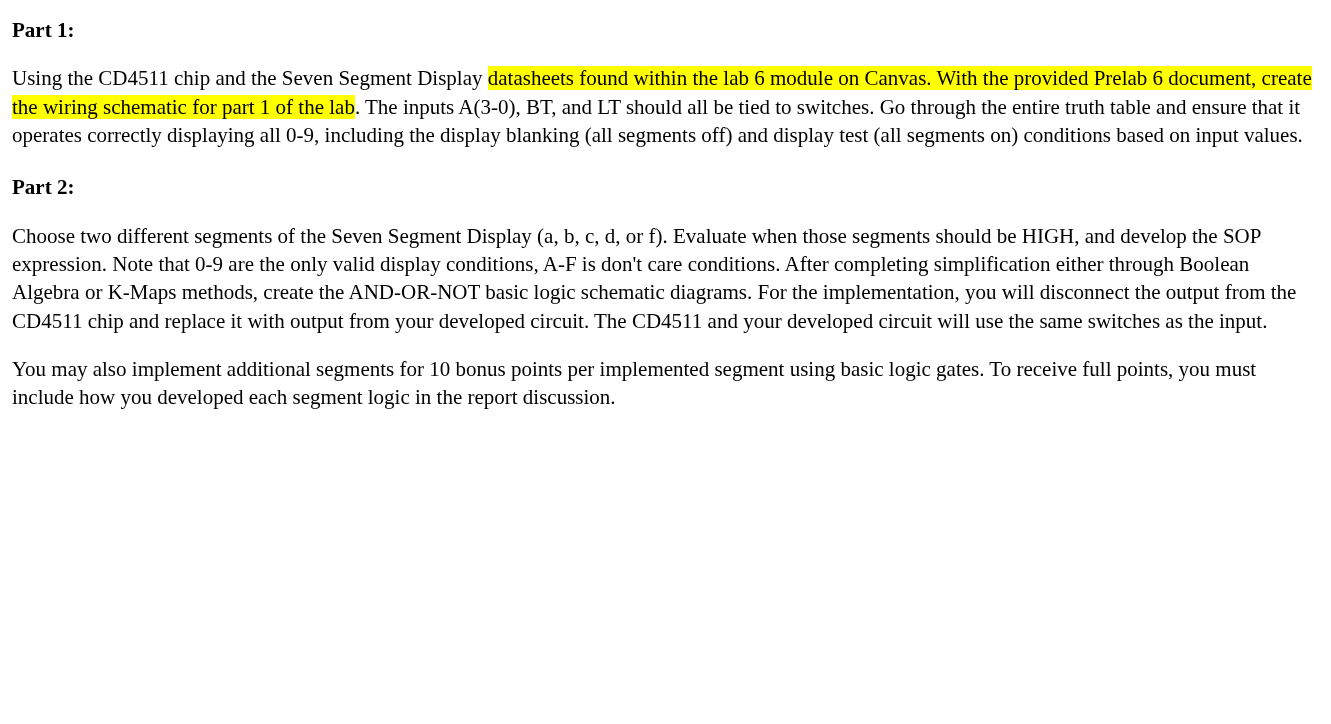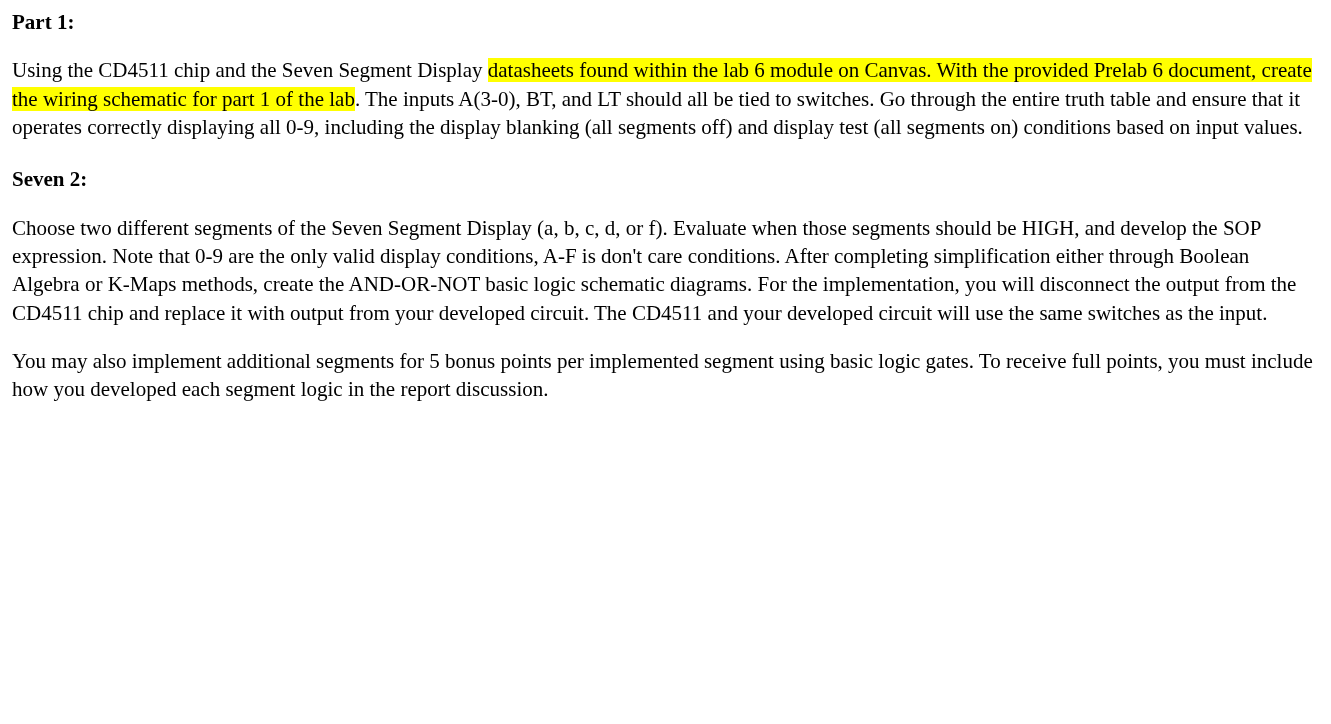--- a/index.html
+++ b/index.html
@@ -7,21 +7,21 @@
       font-size: 21px;
       line-height: 1.35;
       color: #000;
       margin: 0;
       padding: 8px 12px;
       max-width: 1331px;
       background: #fff;
     }
     .heading {
       font-weight: bold;
-      margin-top: 0;
+      margin-top: 8px;
       margin-bottom: 20px;
     }
     .heading.h2 {
       margin-top: 24px;
     }
     p {
       margin: 11px 0 20px 0;
     }
     .highlight {
       background-color: #ffff00;
@@ -31,19 +31,19 @@
   </style>
 </head>
 <body>
 
 <div class="heading">Part 1:</div>
 
 <p>
   <span>Using the CD4511 chip and the Seven Segment Display </span><span class="highlight">datasheets found within the lab 6 module on Canvas. With the provided Prelab 6 document, create the wiring schematic for part 1 of the lab</span><span>. The inputs A(3-0), BT, and LT should all be tied to switches. Go through the entire truth table and ensure that it operates correctly displaying all 0-9, including the display blanking (all segments off) and display test (all segments on) conditions based on input values.</span>
 </p>
 
-<div class="heading h2">Seven 2:</div>
+<div class="heading h2">Part 2:</div>
 
 <p>
   <span>Choose two different segments of the Seven Segment Display (</span><span class="italic">a, b, c, d, or f</span><span>). Evaluate when those segments should be HIGH, and develop the SOP expression. Note that 0-9 are the only valid display conditions, A-F is don't care conditions. After completing simplification either through Boolean Algebra or K-Maps methods, create the AND-OR-NOT basic logic schematic diagrams. For the implementation, you will disconnect the output from the CD4511 chip and replace it with output from your developed circuit. The CD4511 and your developed circuit will use the same switches as the input.</span>
 </p>
 
-<p>You may also implement additional segments for 5 bonus points per implemented segment using basic logic gates. To receive full points, you must include how you developed each segment logic in the report discussion.</p>
+<p>You may also implement additional segments for 10 bonus points per implemented segment using basic logic gates. To receive full points, you must include how you developed each segment logic in the report discussion.</p>
 
 </body></html>

